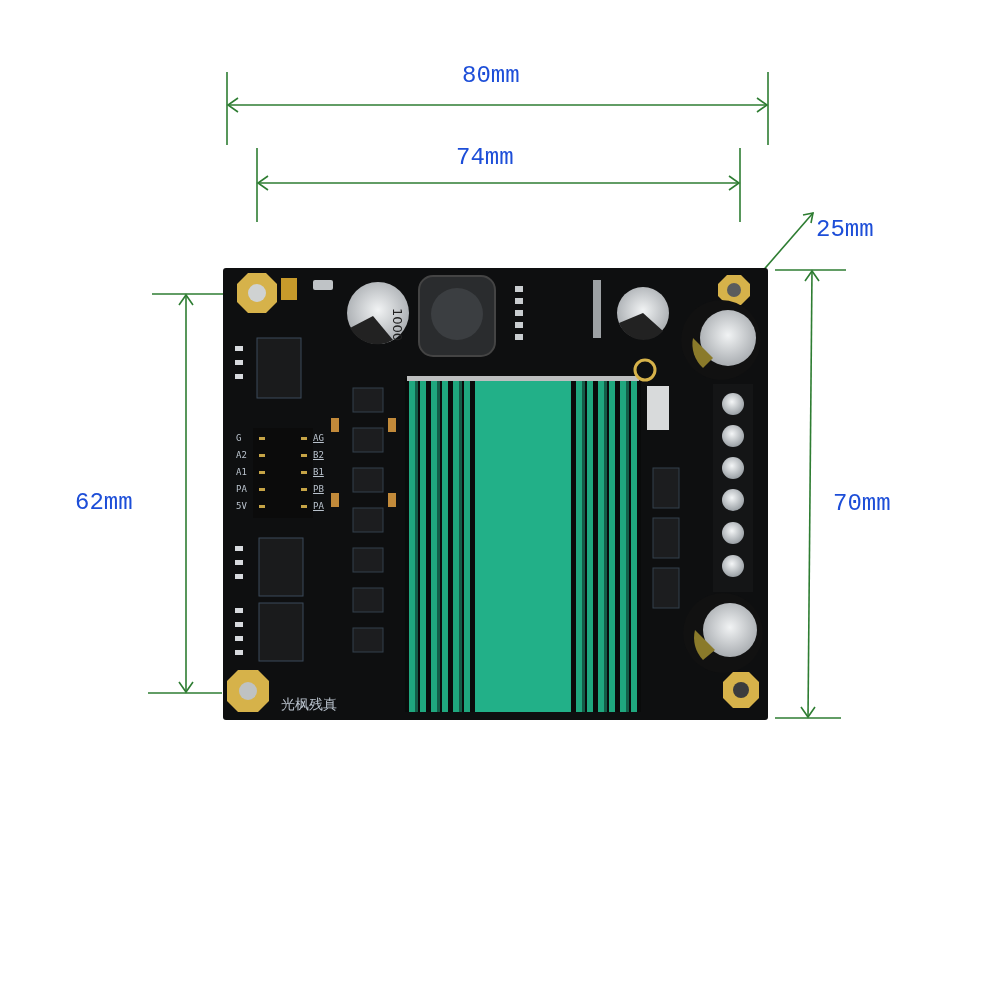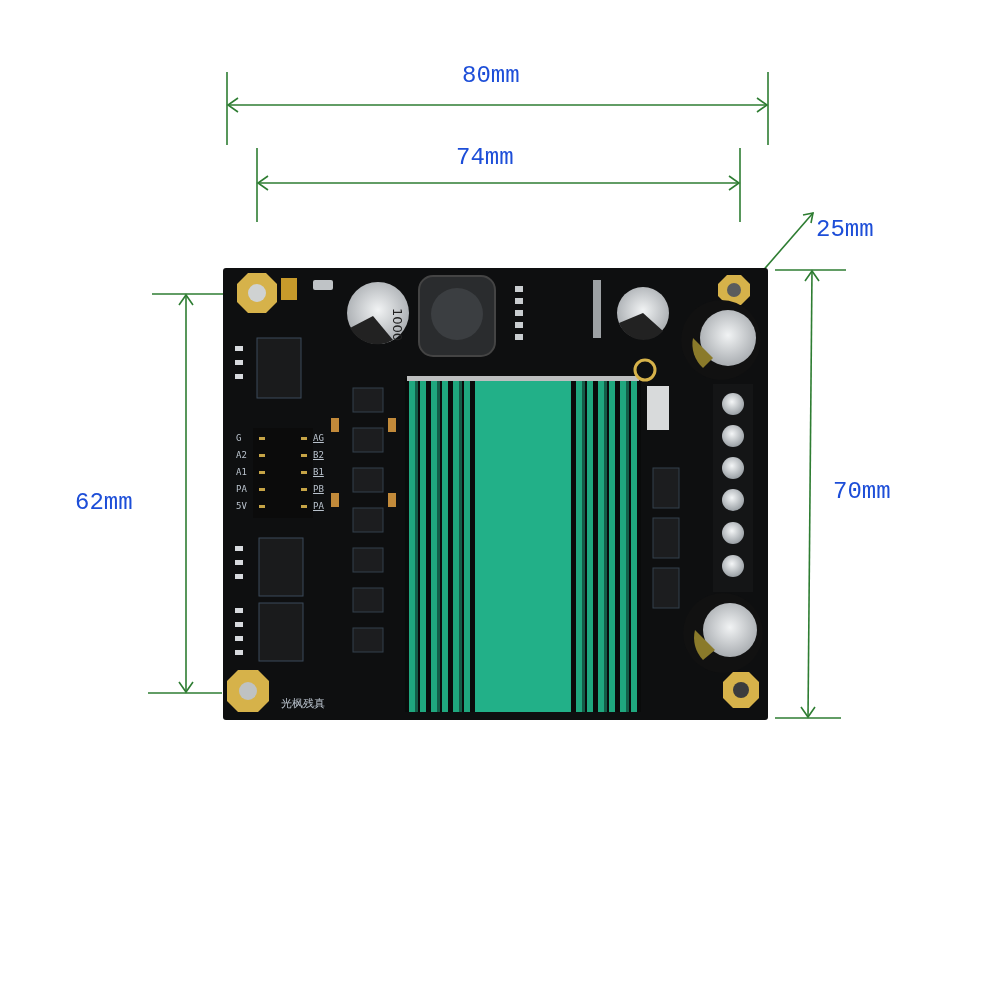--- a/index.html
+++ b/index.html
@@ -41,21 +41,21 @@
     <line x1="812" y1="271" x2="808" y2="717"></line>
     <polyline points="805,281 812,271 819,281"></polyline>
     <polyline points="801,707 808,717 815,707"></polyline>
   </g>
 </svg>
 
 <div class="dim-label" style="left:462px;top:64px;">80mm</div>
 <div class="dim-label" style="left:456px;top:146px;">74mm</div>
 <div class="dim-label" style="left:816px;top:182px;margin-top:36px;">25mm</div>
 <div class="dim-label" style="left:75px;top:491px;">62mm</div>
-<div class="dim-label" style="left:833px;top:480px;">70mm</div>
+<div class="dim-label" style="left:833px;top:492px;">70mm</div>
 
 <div class="board">
   <svg width="545" height="452">
     <defs>
       <radialGradient id="capTop" cx="50%" cy="45%" r="55%">
         <stop offset="0" stop-color="#f1f3f4"></stop>
         <stop offset="1" stop-color="#a9adb1"></stop>
       </radialGradient>
       <radialGradient id="screw" cx="45%" cy="40%" r="60%">
         <stop offset="0" stop-color="#f4f6f7"></stop>
@@ -218,14 +218,14 @@
     <div>PA</div>
     <div>5V</div>
   </div>
   <div class="silk" style="left:90px;top:162px;line-height:17px;text-decoration:underline;">
     <div>AG</div>
     <div>B2</div>
     <div>B1</div>
     <div>PB</div>
     <div>PA</div>
   </div>
-  <div class="silk" style="left:58px;top:428px;font-size:11px;">光枫残真</div>
+  <div class="silk" style="left:58px;top:428px;font-size:14px;">光枫残真</div>
 </div>
 
 </body></html>

